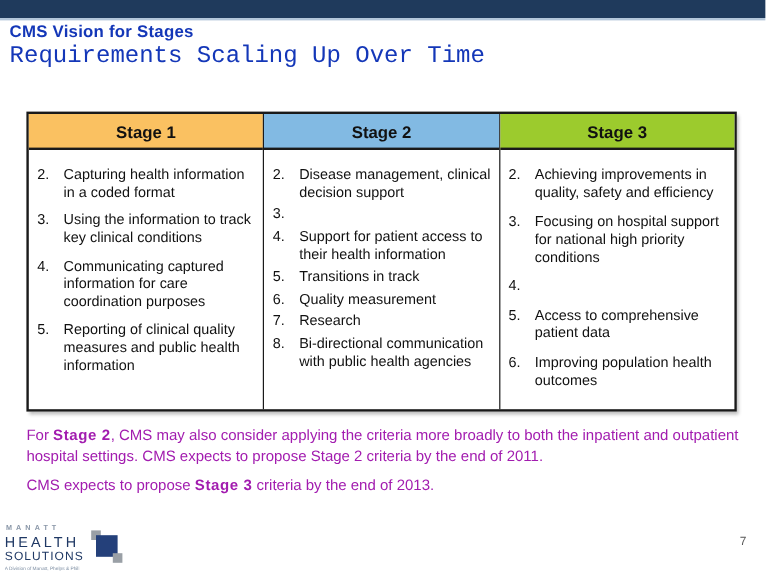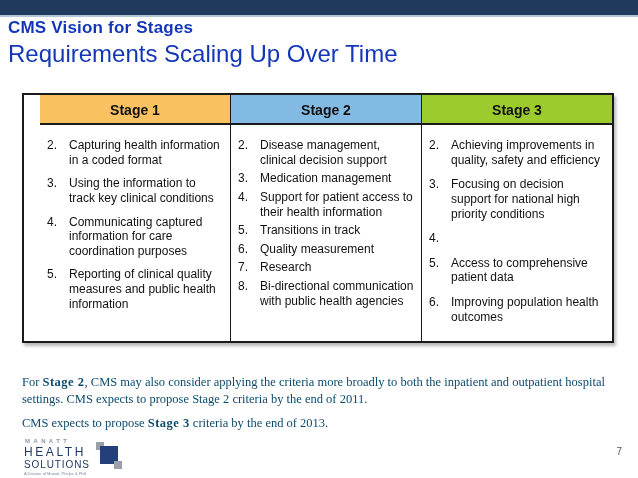--- a/index.html
+++ b/index.html
@@ -10,54 +10,54 @@
     background: #ffffff;
     font-family: "Liberation Sans", sans-serif;
     overflow: hidden;
   }
   
   .topbar { position: absolute; left: 0; top: 0; width: 638px; height: 15px; background: #1F3A5C; }
   .accent-line { position: absolute; left: 0; top: 15px; width: 638px; height: 2px; background: #B3C6DA; }
 
   
   .title-block { position: absolute; left: 8px; top: 19px; }
-  .slide-title { font-size: 17px; font-weight: bold; color: #1437B8; line-height: 1.1; letter-spacing: 0.2px; }
-  .slide-subtitle { font-size: 24px; font-weight: normal; color: #1437B8; line-height: 1.2; margin-top: 2px; }
+  .slide-title { font-size: 14px; font-weight: bold; color: #1437B8; line-height: 1.1; letter-spacing: 0.2px; }
+  .slide-subtitle { font-size: 20px; font-weight: normal; color: #1437B8; line-height: 1.2; margin-top: 2px; font-family: Liberation Mono, monospace; }
 
   
   .stage-table {
     position: absolute; left: 22px; top: 93px; width: 592px; height: 250px;
     display: flex;
     border: 2px solid #1a1a1a;
     background: #ffffff;
     box-shadow: 2px 3px 3px rgba(0,0,0,0.28);
   }
   .col { flex: 1 1 0; display: flex; flex-direction: column; border-left: 1px solid #1a1a1a; min-width: 0; }
-  .col:first-child { border-left: none; padding-left: 16px; }
+  .col:first-child { border-left: none; }
   .col-header {
     height: 30px; line-height: 30px; text-align: center;
     font-size: 14px; font-weight: bold; color: #111111;
     border-bottom: 2px solid #1a1a1a;
   }
   .col-body { flex: 1; padding: 13px 6px 6px 7px; }
   .item { display: flex; font-size: 12px; color: #111111; line-height: 1.22; }
   .item .n { width: 22px; flex: 0 0 22px; }
   .item .t { flex: 1; }
   .col-0 .item { margin-bottom: 9px; }
   .col-1 .item { margin-bottom: 4px; }
   .col-2 .item { margin-bottom: 10px; }
 
   
-  .footer-notes { position: absolute; left: 22px; top: 374px; width: 604px; color: #0c4a6e; font-family: Liberation Serif, serif; }
+  .footer-notes { position: absolute; left: 22px; top: 355px; width: 604px; color: #a21caf; }
   .footer-notes p { font-size: 12.5px; line-height: 1.32; }
   .footer-notes p + p { margin-top: 8px; }
   .footer-notes .b { font-weight: bold; letter-spacing: 0.5px; }
 
   
-  .logo { position: absolute; left: 24px; top: 438px; display: flex; align-items: flex-start; }
+  .logo { position: absolute; left: 4px; top: 438px; display: flex; align-items: flex-start; }
   .logo-text { width: 62px; }
   .logo-manatt { font-size: 6px; letter-spacing: 3.4px; color: #8A97A8; font-weight: bold; margin-left: 1px; }
   .logo-health { font-size: 12px; letter-spacing: 2.6px; color: #1F3864; font-weight: normal; margin-top: 1px; }
   .logo-solutions { font-size: 10px; letter-spacing: 0.9px; color: #1F3864; margin-top: 0px; }
   .logo-tagline { font-size: 4px; color: #7A8BA0; margin-top: 1px; white-space: nowrap; overflow: hidden; width: 62px; }
   .logo-mark { position: relative; width: 36px; height: 34px; margin-left: 3px; margin-top: 2px; }
   .logo-sq-gray-top { position: absolute; left: 7px; top: 2px; width: 8px; height: 8px; background: #9aa0a6; }
   .logo-sq-navy { position: absolute; left: 11px; top: 6px; width: 18px; height: 18px; background: #24407A; }
   .logo-sq-gray-bottom { position: absolute; left: 25px; top: 21px; width: 8px; height: 8px; background: #9aa0a6; }
 
@@ -99,21 +99,20 @@
     </div>
     <div class="col col-1">
       <div class="col-header" style="background: rgb(130, 186, 227);">Stage 2</div>
       <div class="col-body">
         <div class="item">
           <span class="n">2.</span>
           <span class="t">Disease management, clinical decision support</span>
         </div>
         <div class="item">
           <span class="n">3.</span>
-          <span class="t">Medication management</span>
         </div>
         <div class="item">
           <span class="n">4.</span>
           <span class="t">Support for patient access to their health information</span>
         </div>
         <div class="item">
           <span class="n">5.</span>
           <span class="t">Transitions in track</span>
         </div>
         <div class="item">
@@ -132,21 +131,21 @@
     </div>
     <div class="col col-2">
       <div class="col-header" style="background: rgb(156, 203, 45);">Stage 3</div>
       <div class="col-body">
         <div class="item">
           <span class="n">2.</span>
           <span class="t">Achieving improvements in quality, safety and efficiency</span>
         </div>
         <div class="item">
           <span class="n">3.</span>
-          <span class="t">Focusing on decision support for national high priority conditions</span>
+          <span class="t">Focusing on hospital support for national high priority conditions</span>
         </div>
         <div class="item">
           <span class="n">4.</span>
         </div>
         <div class="item">
           <span class="n">5.</span>
           <span class="t">Access to comprehensive patient data</span>
         </div>
         <div class="item">
           <span class="n">6.</span>

